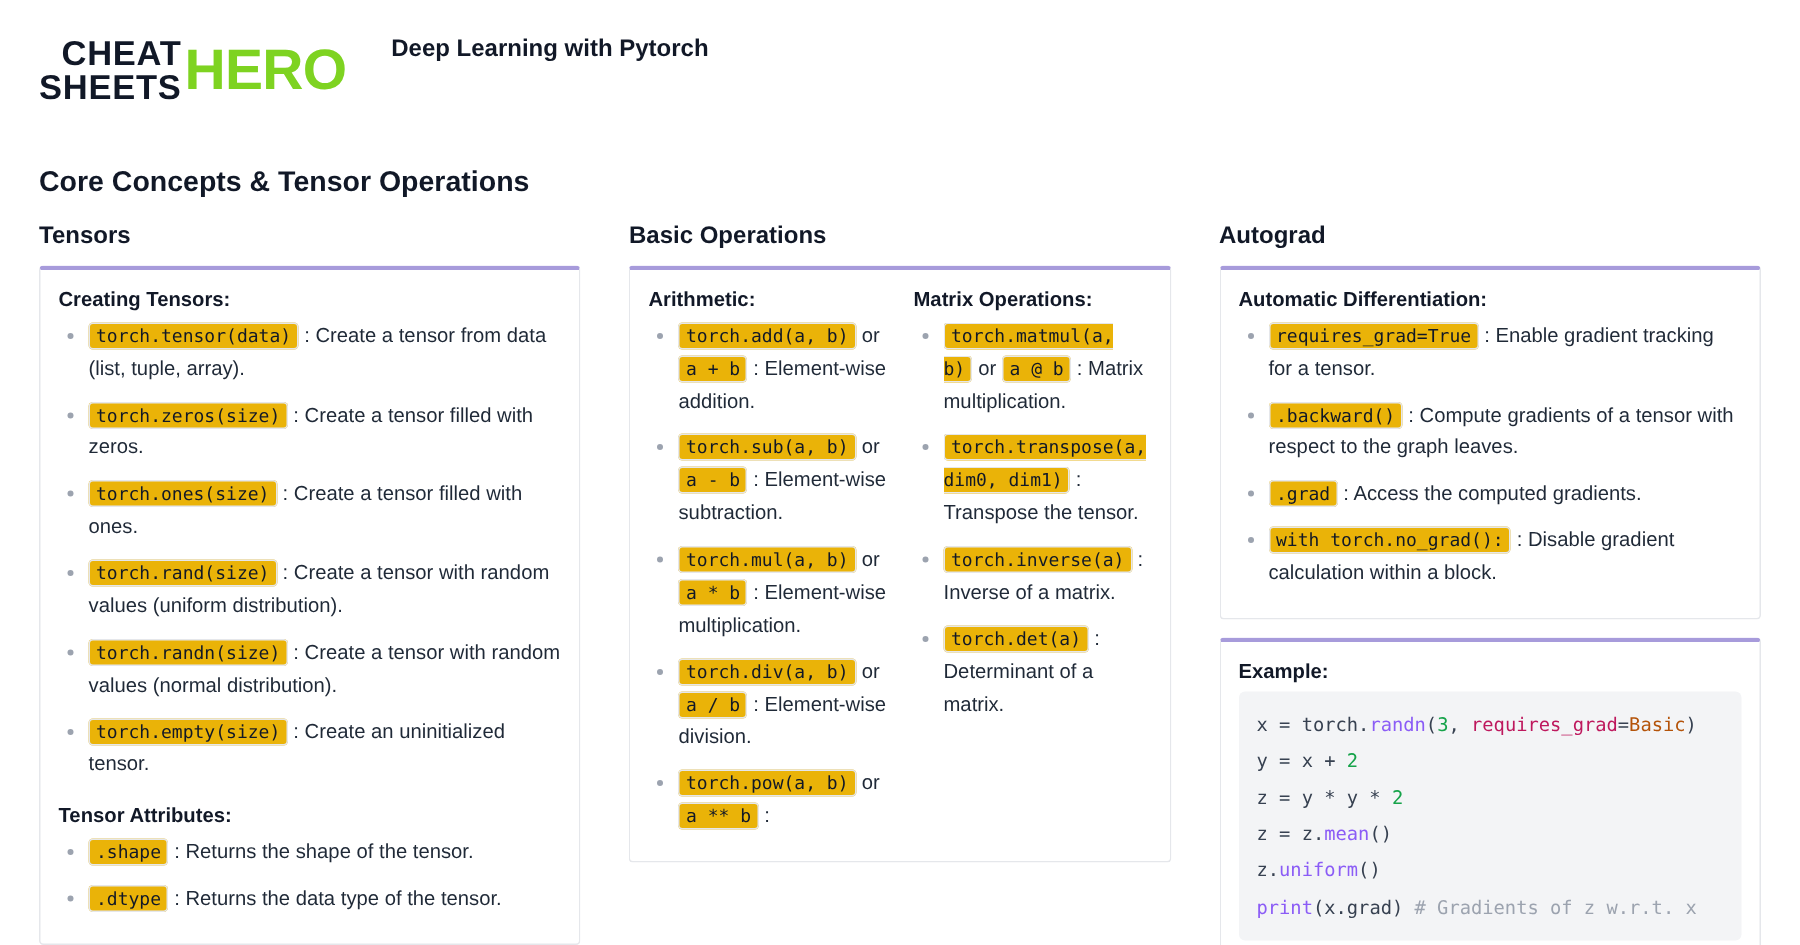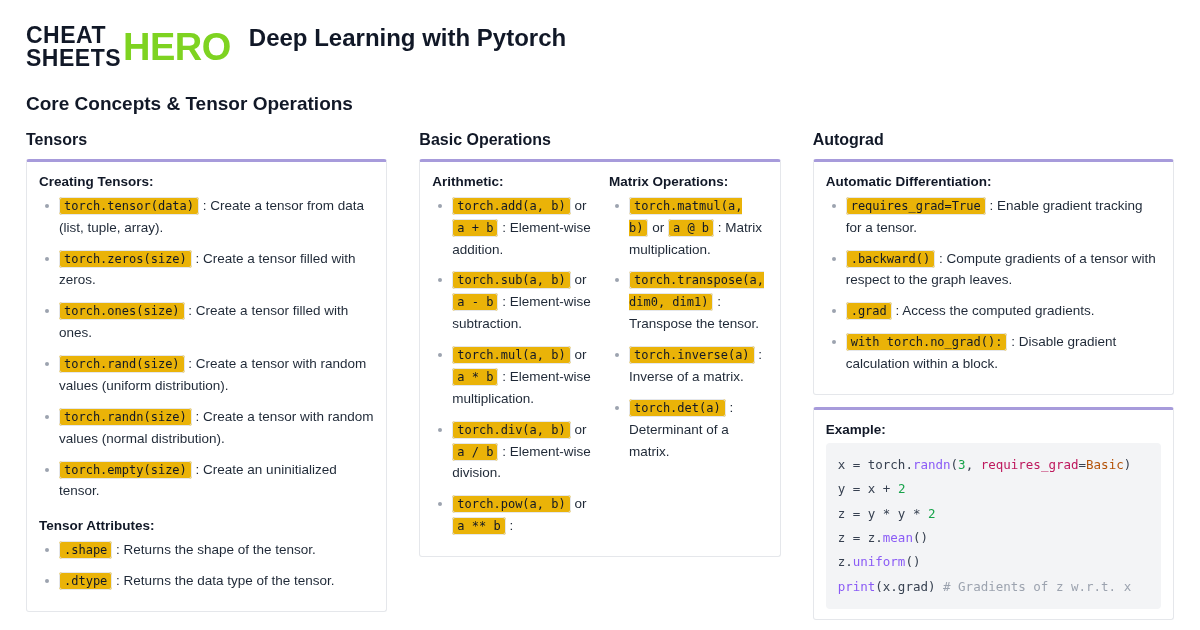--- a/index.html
+++ b/index.html
@@ -26,20 +26,21 @@
   .header {
     display: flex;
     align-items: flex-start;
     gap: 18px;
   }
   .logo {
     display: flex;
     align-items: center;
     flex: 0 0 auto;
     padding-top: 2px;
+    text-align: right;
   }
   .logo-left {
     display: flex;
     flex-direction: column;
     line-height: 1.02;
     font-weight: bold;
     font-size: 23px;
     letter-spacing: 0.5px;
     color: #111827;
   }
@@ -48,37 +49,37 @@
     font-size: 38px;
     line-height: 1;
     color: #7ed321;
     margin-left: 2px;
     letter-spacing: -0.5px;
   }
   .header-text {
     padding-top: 2px;
   }
   .doc-title {
-    font-size: 24px;
-    font-weight: bold;
-    color: #111827;
-    margin: 0 0 6px 0;
+    font-size: 16px;
+    font-weight: bold;
+    color: #111827;
+    margin: 0 0 6px 12px;
   }
   .doc-subtitle {
     font-size: 13.5px;
     color: #374151;
     margin: 0;
   }
 
   
   .section-title {
     font-size: 19px;
     font-weight: bold;
     color: #111827;
-    margin: 22px 0 0 0;
+    margin: 40px 0 0 0;
   }
 
   
   .columns {
     display: flex;
     gap: 32px;
     margin-top: 16px;
   }
   .col {
     flex: 1 1 0;

